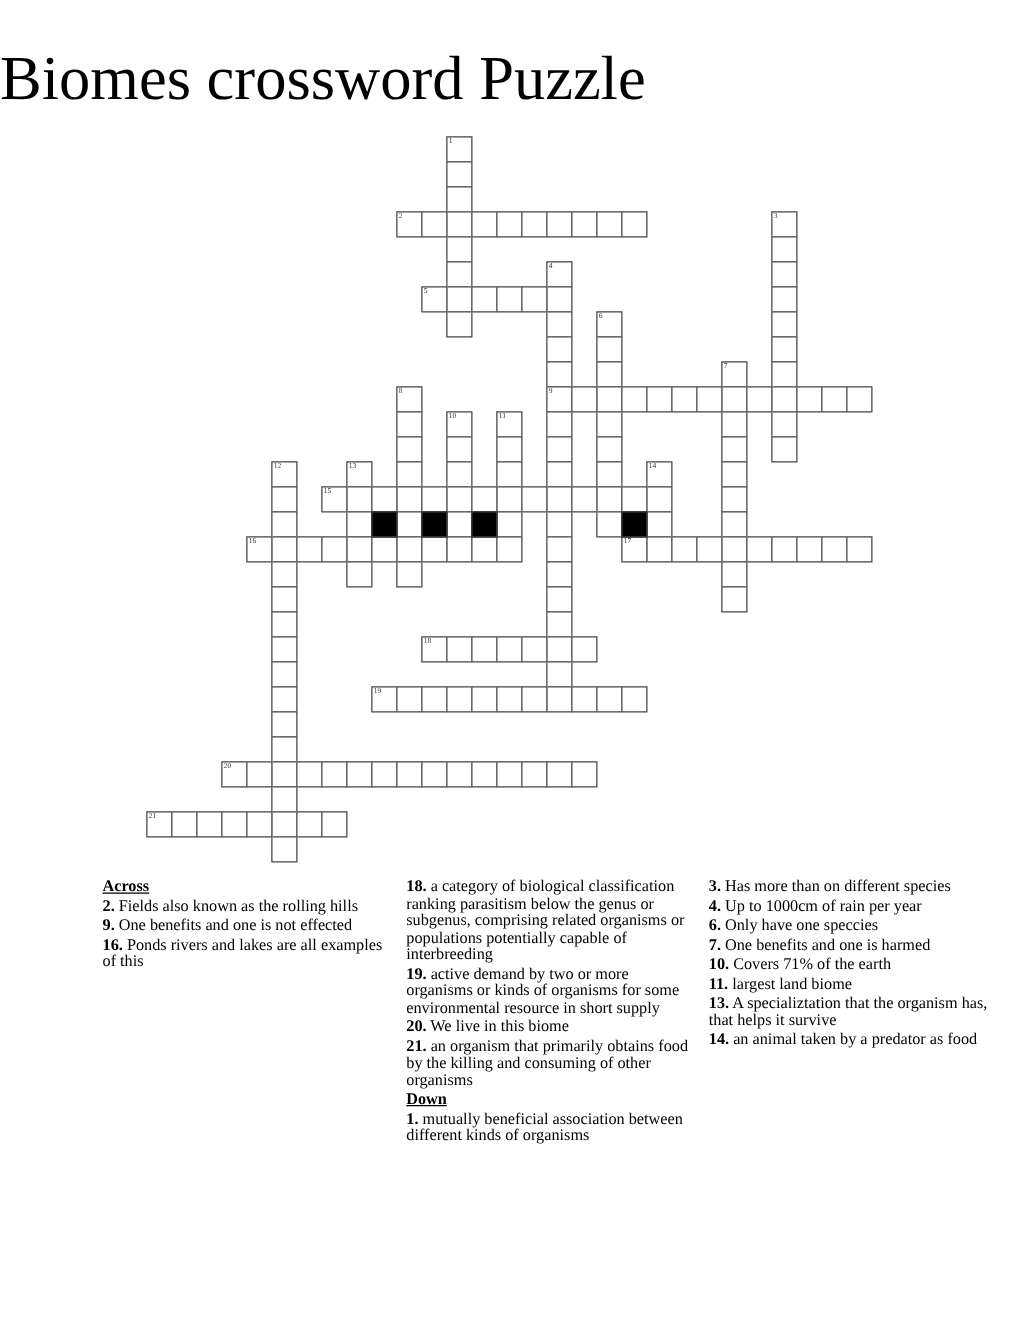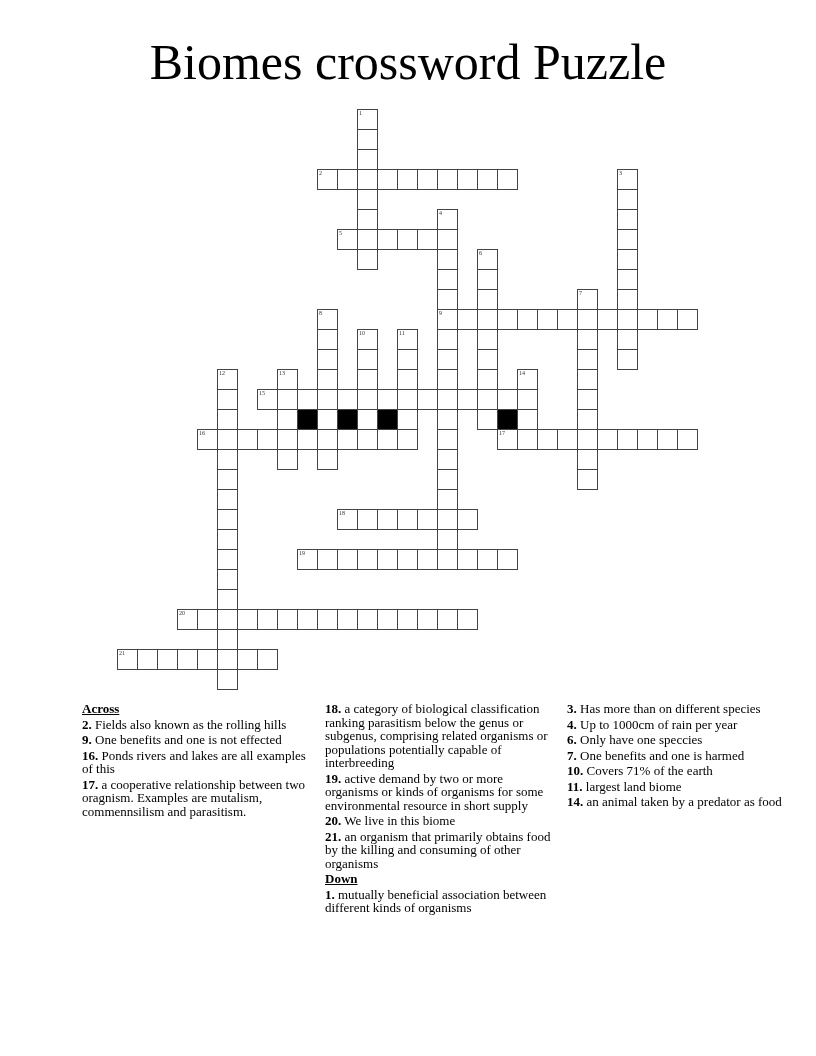--- a/index.html
+++ b/index.html
@@ -1,17 +1,17 @@
 <!DOCTYPE html>
 <html><head>
 <meta charset="utf-8">
 <style>
   html, body { margin: 0; padding: 0; background: #fff; }
   body { width: 816px; height: 1056px; position: relative; overflow: hidden; font-family: "Liberation Serif", serif; color: #000; }
-  .title { position: absolute; top: 30px; left: 0; width: 816px; text-align: center; font-size: 50px; line-height: 64px; }
+  .title { position: absolute; top: 30px; left: 0; width: 816px; text-align: left; font-size: 50px; line-height: 64px; }
   .grid { position: absolute; left: 118px; top: 110px; }
   .cell { position: absolute; width: 20px; height: 20px; box-sizing: border-box; border: 1px solid #444; background: #fff; margin-left: -1px; margin-top: -1px; width: 21px; height: 21px; }
   .cell.black { background: #000; }
   .num { position: absolute; top: 0px; left: 1px; font-size: 6px; line-height: 7px; color: #333; }
   .clues { position: absolute; top: 702px; font-size: 13px; line-height: 13.5px; margin-left: 34px; }
   .col1 { left: 48px; width: 232px; }
   .col2 { left: 291px; width: 232px; }
   .col3 { left: 533px; width: 240px; }
   .hdr { font-weight: bold; text-decoration: underline; margin-bottom: 2px; }
   .clue { margin-bottom: 2px; }
@@ -249,33 +249,33 @@
     <div class="cell black" style="left: 220px; top: 300px;"></div>
     <div class="cell black" style="left: 260px; top: 300px;"></div>
     <div class="cell black" style="left: 380px; top: 300px;"></div>
   </div>
 
 <div class="clues col1">
   <div class="hdr">Across</div>
   <div class="clue"><b>2.</b> <span>Fields also known as the rolling hills</span></div>
   <div class="clue"><b>9.</b> <span>One benefits and one is not effected</span></div>
   <div class="clue"><b>16.</b> <span>Ponds rivers and lakes are all examples of this</span></div>
-  <div class="clue"><b>17.</b> <span>a cooperative relationship between two oragnism. Examples are mutalism, commennsilism and parasitism.</span></div>
 </div>
 
 <div class="clues col2">
   <div class="clue"><b>18.</b> <span>a category of biological classification ranking parasitism below the genus or subgenus, comprising related organisms or populations potentially capable of interbreeding</span></div>
   <div class="clue"><b>19.</b> <span>active demand by two or more organisms or kinds of organisms for some environmental resource in short supply</span></div>
   <div class="clue"><b>20.</b> <span>We live in this biome</span></div>
   <div class="clue"><b>21.</b> <span>an organism that primarily obtains food by the killing and consuming of other organisms</span></div>
   <div class="hdr">Down</div>
   <div class="clue"><b>1.</b> <span>mutually beneficial association between different kinds of organisms</span></div>
 </div>
 
 <div class="clues col3">
   <div class="clue"><b>3.</b> <span>Has more than on different species</span></div>
   <div class="clue"><b>4.</b> <span>Up to 1000cm of rain per year</span></div>
   <div class="clue"><b>6.</b> <span>Only have one speccies</span></div>
   <div class="clue"><b>7.</b> <span>One benefits and one is harmed</span></div>
   <div class="clue"><b>10.</b> <span>Covers 71% of the earth</span></div>
   <div class="clue"><b>11.</b> <span>largest land biome</span></div>
+  <div class="clue"><b>13.</b> <span>A specializtation that the organism has, that helps it survive</span></div>
   <div class="clue"><b>14.</b> <span>an animal taken by a predator as food</span></div>
 </div>
 
 </body></html>

